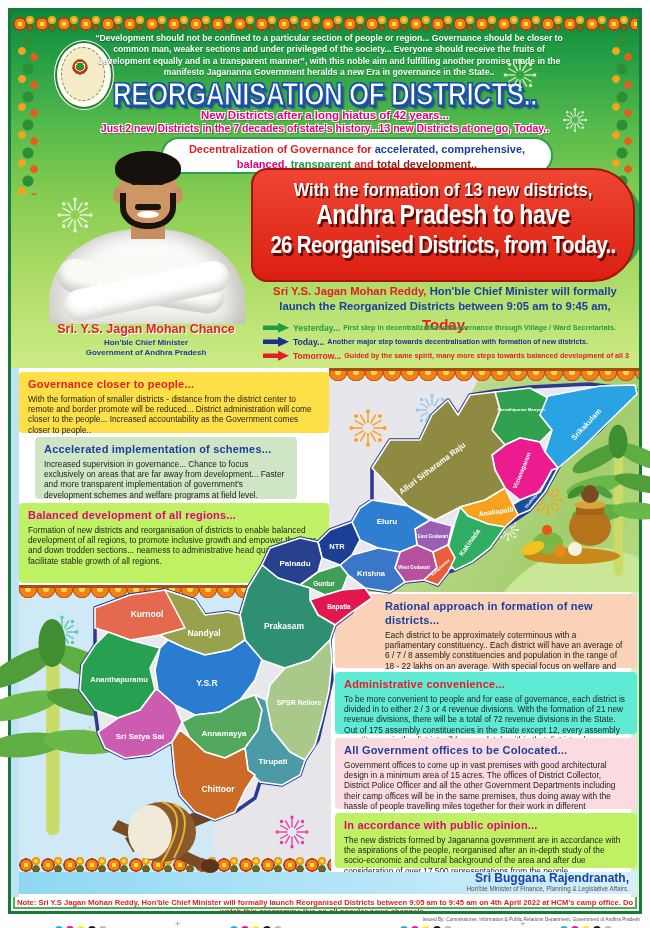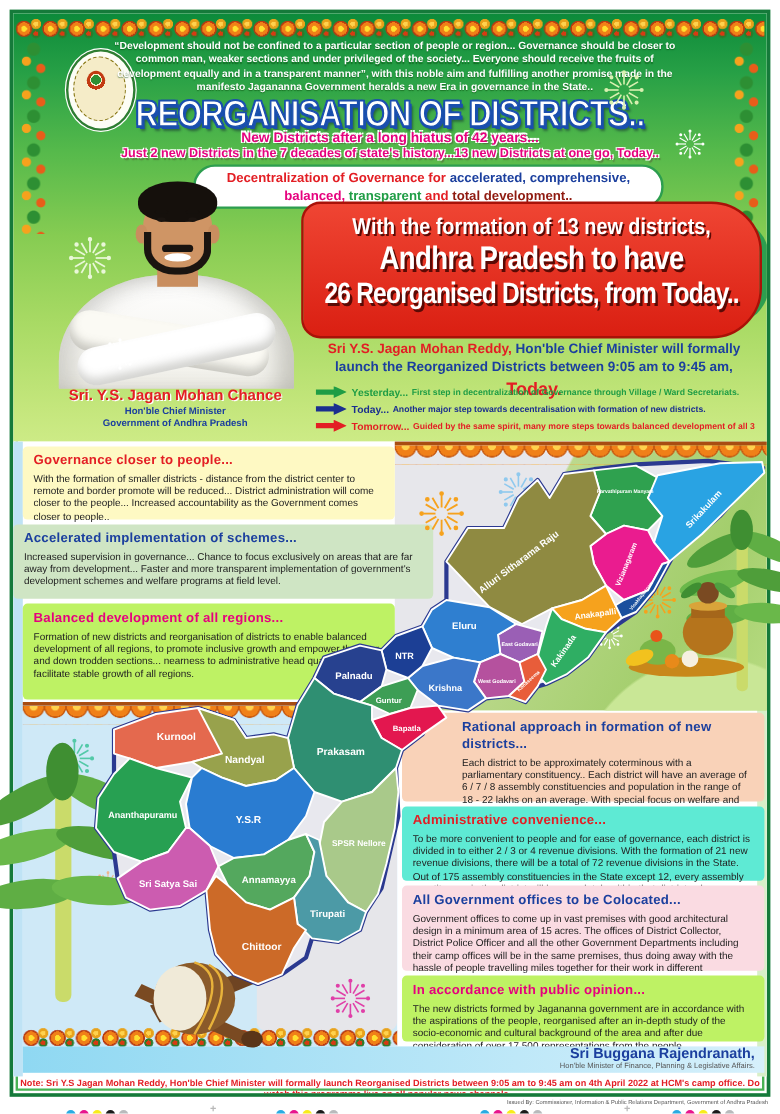--- a/index.html
+++ b/index.html
@@ -70,22 +70,22 @@
   .p-brow1{left:102px;top:24px;width:11px;height:3px;background:#15100c;border-radius:2px;}
   .p-brow2{left:128px;top:24px;width:11px;height:3px;background:#15100c;border-radius:2px;}
 
   
   #middle-bg{left:0;top:357px;width:628px;height:529px;background:#ffffff;}
   #strip-l{left:0;top:357px;width:8px;height:529px;background:#bfe3f5;}
   #strip-r{left:620px;top:357px;width:8px;height:529px;background:#d8efc8;}
   .info-box{border-radius:4px;padding:6px 9px;box-sizing:border-box;line-height:1.25;}
   .info-box .bt{font-weight:bold;font-size:11px;letter-spacing:.2px;margin-bottom:2px;}
   .info-box .bb{font-size:8.3px;color:#222;}
-  #lb1{left:8px;top:361px;width:310px;height:61px;background:#fef9c3;}
-  #lb2{left:0;top:426px;width:350px;height:62px;background:#cfe5c4;}
+  #lb1{left:8px;top:361px;width:310px;height:61px;background:#fde047;}
+  #lb2{left:24px;top:426px;width:262px;height:62px;background:#cfe5c4;}
   #lb3{left:8px;top:492px;width:310px;height:80px;background:#bef264;}
   #rb1{left:324px;top:583px;width:302px;height:74px;background:#f9d2b8;padding-left:50px;}
   #rb2{left:324px;top:661px;width:302px;height:62px;background:#5eead4;}
   #rb3{left:324px;top:727px;width:302px;height:71px;background:#fadbe2;}
   #rb4{left:324px;top:802px;width:302px;height:55px;background:#bef264;}
 
   #map-upper{left:318px;top:357px;width:310px;height:224px;background:linear-gradient(118deg,#e7e7eb 0%,#e7e7eb 36%,#bcd98d 36.5%,#a3ce6c 75%,#b8dc82 100%);overflow:hidden;}
   #map-upper .hill{position:absolute;left:40%;top:70%;width:90%;height:70%;background:radial-gradient(ellipse at 50% 100%,#c9e796 0 60%,transparent 61%);}
   #map-lower{left:8px;top:574px;width:312px;height:287px;background:#cfe9f7;overflow:hidden;}
   #map-lower .grayzone{position:absolute;left:195px;top:106px;width:117px;height:168px;background:#e6e6ea;border-radius:8px;}

